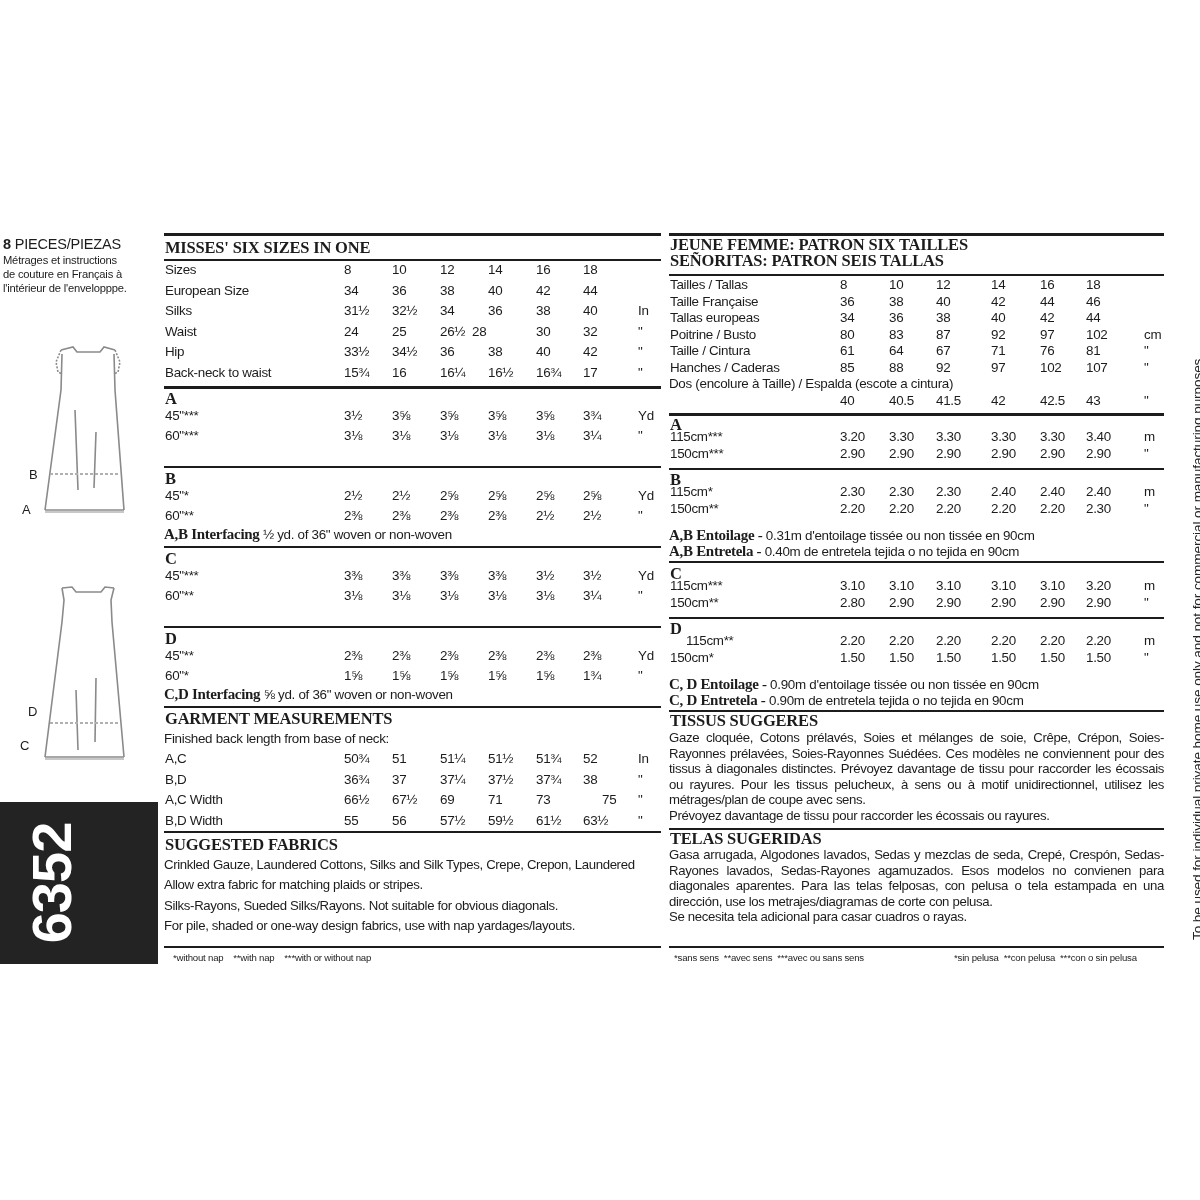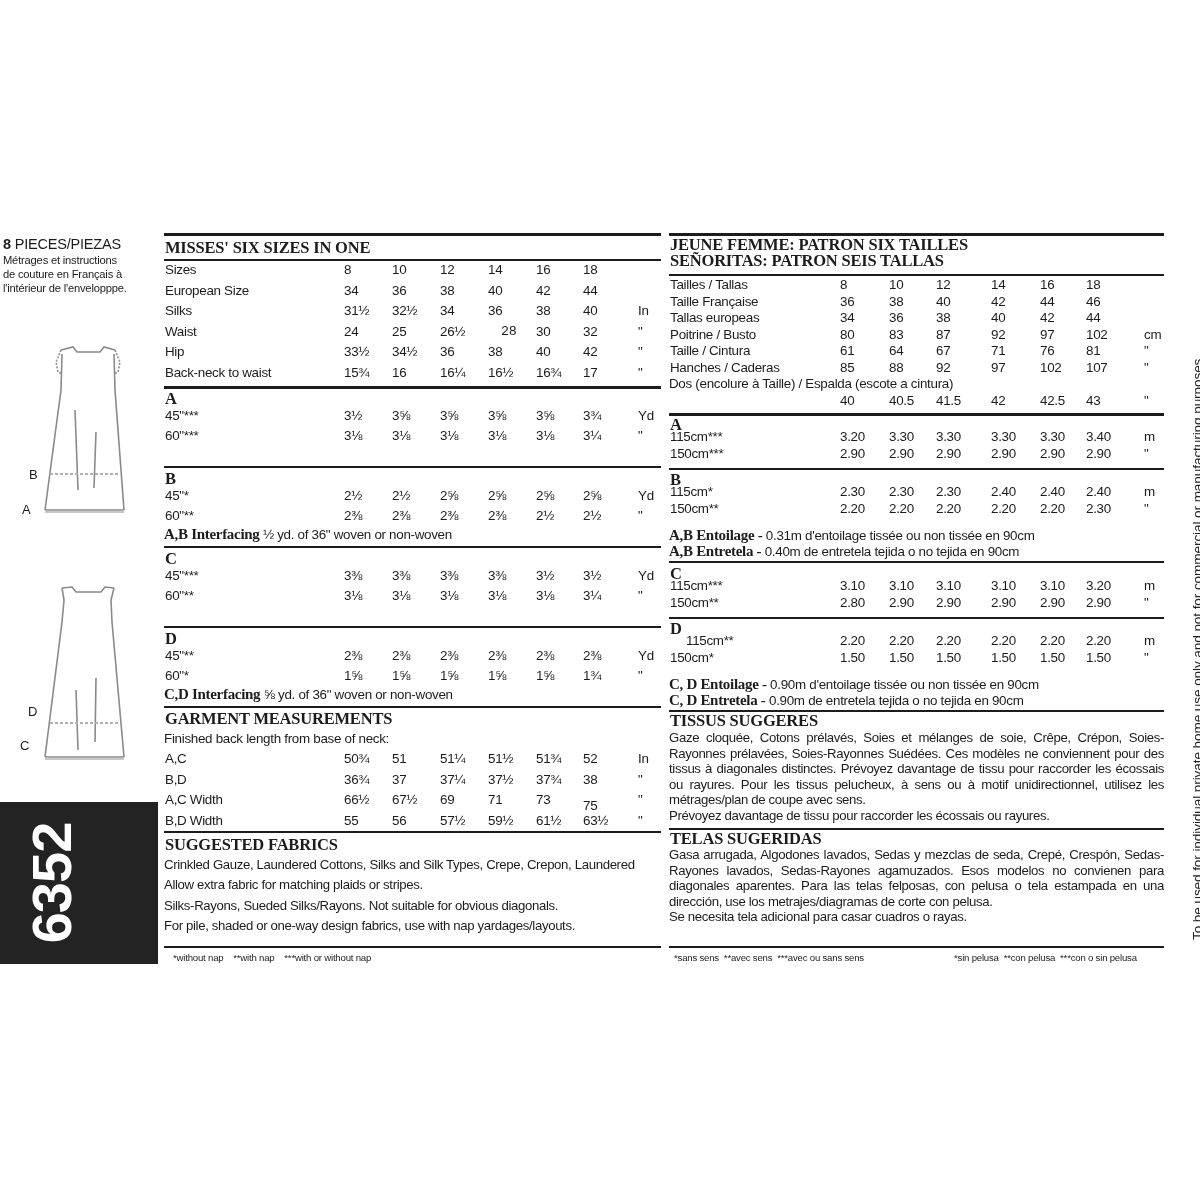--- a/index.html
+++ b/index.html
@@ -115,21 +115,21 @@
         <span class="cell" style="left: 324px; top: 0px;">36</span>
         <span class="cell" style="left: 372px; top: 0px;">38</span>
         <span class="cell" style="left: 419px; top: 0px;">40</span>
         <span class="cell" style="left: 474px; top: 0px;">In</span>
       </div>
       <div class="line" style="position: absolute; left: 0px; top: 90.5px; width: 100%; height: 20px;">
         <span class="cell" style="left: 1px; top: 0px;">Waist</span>
         <span class="cell" style="left: 180px; top: 0px;">24</span>
         <span class="cell" style="left: 228px; top: 0px;">25</span>
         <span class="cell" style="left: 276px; top: 0px;">26½</span>
-        <span class="cell" style="left: 337px; top: 0px; font-family: Liberation Mono, monospace;">28</span>
+        <span class="cell" style="left: 308px; top: 0px;">28</span>
         <span class="cell" style="left: 372px; top: 0px;">30</span>
         <span class="cell" style="left: 419px; top: 0px;">32</span>
         <span class="cell" style="left: 474px; top: 0px;">"</span>
       </div>
       <div class="line" style="position: absolute; left: 0px; top: 111px; width: 100%; height: 20px;">
         <span class="cell" style="left: 1px; top: 0px;">Hip</span>
         <span class="cell" style="left: 180px; top: 0px;">33½</span>
         <span class="cell" style="left: 228px; top: 0px;">34½</span>
         <span class="cell" style="left: 276px; top: 0px;">36</span>
         <span class="cell" style="left: 324px; top: 0px;">38</span>
@@ -267,21 +267,21 @@
         <span class="cell" style="left: 419px; top: 0px;">38</span>
         <span class="cell" style="left: 474px; top: 0px;">"</span>
       </div>
       <div class="line" style="position: absolute; left: 0px; top: 559px; width: 100%; height: 20px;">
         <span class="cell" style="left: 1px; top: 0px;">A,C Width</span>
         <span class="cell" style="left: 180px; top: 0px;">66½</span>
         <span class="cell" style="left: 228px; top: 0px;">67½</span>
         <span class="cell" style="left: 276px; top: 0px;">69</span>
         <span class="cell" style="left: 324px; top: 0px;">71</span>
         <span class="cell" style="left: 372px; top: 0px;">73</span>
-        <span class="cell" style="left: 419px; top: 0px; margin-top: 6px;">75</span>
+        <span class="cell" style="left: 438px; top: 0px;">75</span>
         <span class="cell" style="left: 474px; top: 0px;">"</span>
       </div>
       <div class="line" style="position: absolute; left: 0px; top: 579.5px; width: 100%; height: 20px;">
         <span class="cell" style="left: 1px; top: 0px;">B,D Width</span>
         <span class="cell" style="left: 180px; top: 0px;">55</span>
         <span class="cell" style="left: 228px; top: 0px;">56</span>
         <span class="cell" style="left: 276px; top: 0px;">57½</span>
         <span class="cell" style="left: 324px; top: 0px;">59½</span>
         <span class="cell" style="left: 372px; top: 0px;">61½</span>
         <span class="cell" style="left: 419px; top: 0px;">63½</span>

